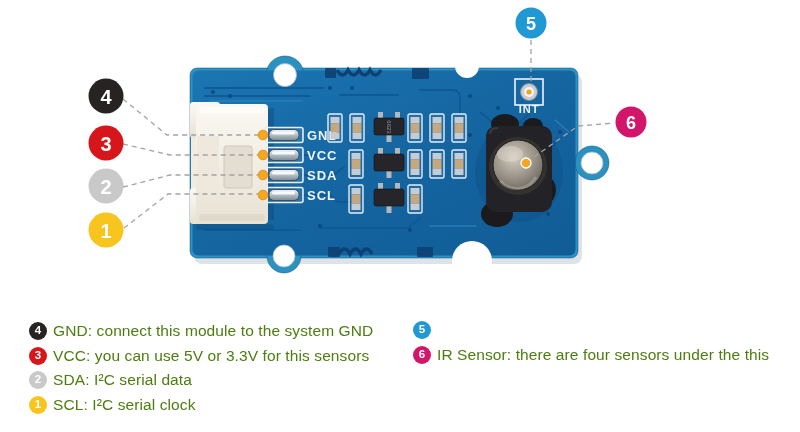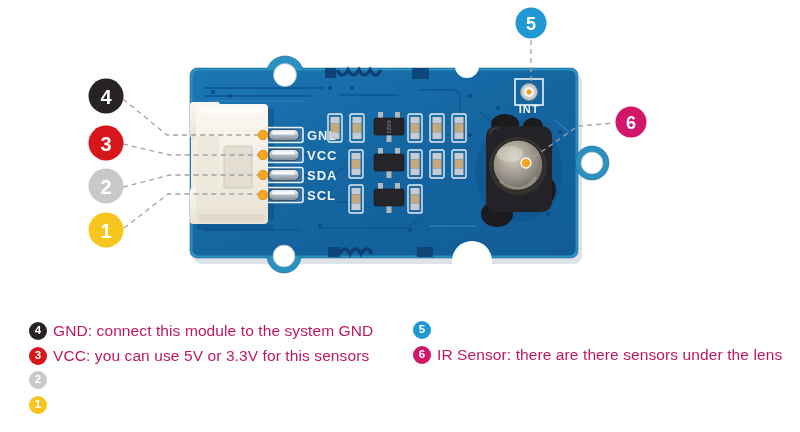--- a/index.html
+++ b/index.html
@@ -11,21 +11,21 @@
   .legend-col { position:absolute; }
   .legend-left  { left:29px;  top:322px; }
   .legend-right { left:413px; top:321px; }
   .lrow { display:flex; align-items:center; height:18px; margin-bottom:6.5px; }
   .badge {
     width:18px; height:18px; border-radius:50%; flex:0 0 18px;
     display:flex; align-items:center; justify-content:center;
     color:#ffffff; font-size:11.5px; font-weight:bold; margin-right:6px;
     line-height:1;
   }
-  .ltext { font-size:15.5px; color:#be185d; white-space:nowrap; letter-spacing:0.1px; }
+  .ltext { font-size:15.5px; color:#4d7c0f; white-space:nowrap; letter-spacing:0.1px; }
 </style>
 </head>
 <body>
 
 <div class="screen">
 
   <svg class="board-svg" width="800" height="310" viewBox="0 0 800 310" xmlns="http://www.w3.org/2000/svg">
     <defs>
       <linearGradient id="faceGrad" x1="0" y1="0" x2="1" y2="1">
         <stop offset="0" stop-color="#1b76b2"></stop>
@@ -256,35 +256,37 @@
     <div class="lrow">
       <span class="badge" style="background: rgb(214, 22, 27);">
           <span>3</span>
         </span>
       <span class="ltext">VCC: you can use 5V or 3.3V for this sensors</span>
     </div>
     <div class="lrow">
       <span class="badge" style="background: rgb(201, 201, 201);">
           <span>2</span>
         </span>
+      <span class="ltext">SDA: I²C serial data</span>
     </div>
     <div class="lrow">
       <span class="badge" style="background: rgb(247, 197, 30);">
           <span>1</span>
         </span>
+      <span class="ltext">SCL: I²C serial clock</span>
     </div>
   </div>
 
   <div class="legend-col legend-right">
     <div class="lrow">
       <span class="badge" style="background: rgb(31, 152, 212);">
           <span>5</span>
         </span>
     </div>
     <div class="lrow">
       <span class="badge" style="background: rgb(210, 23, 107);">
           <span>6</span>
         </span>
-      <span class="ltext">IR Sensor: there are there sensors under the lens</span>
+      <span class="ltext">IR Sensor: there are four sensors under the this</span>
     </div>
   </div>
 
 </div>
 
 </body></html>

